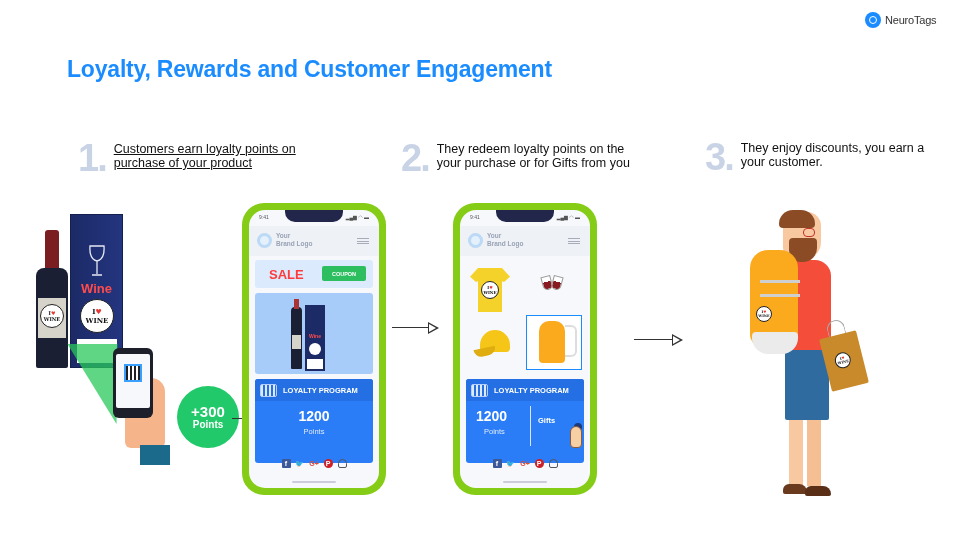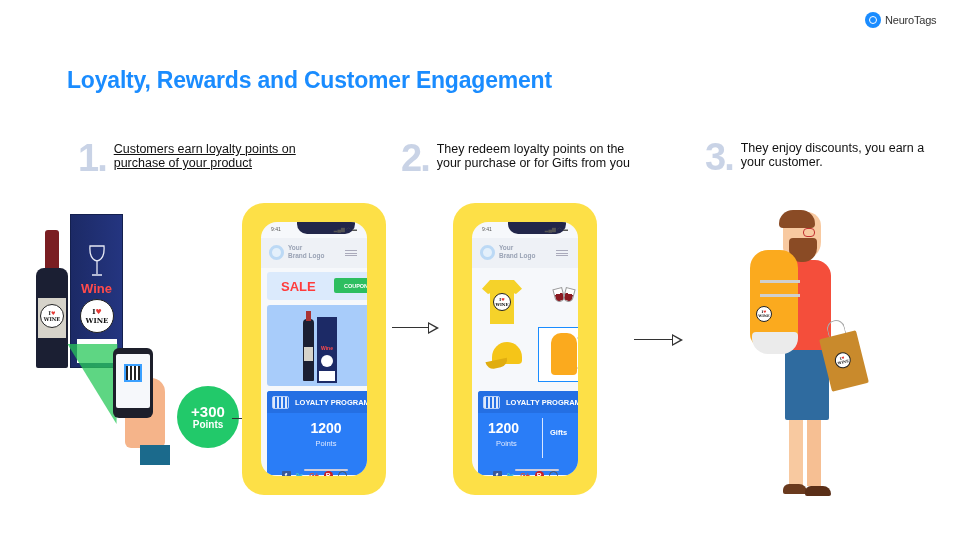--- a/index.html
+++ b/index.html
@@ -4,21 +4,21 @@
 <style>
   * { box-sizing: border-box; margin: 0; padding: 0; }
   html, body { width: 960px; height: 540px; background: #ffffff; overflow: hidden; }
   body { position: relative; font-family: "Liberation Sans", "DejaVu Sans", sans-serif; color: #1a1a1a; }
 
   .brand { position: absolute; left: 865px; top: 12px; display: flex; align-items: center; gap: 4px; }
   .brand-logo { width: 16px; height: 16px; border-radius: 50%; background: #1a8cff; position: relative; }
   .brand-logo::after { content: ""; position: absolute; left: 4px; top: 4px; width: 6px; height: 6px; border: 1.5px solid #fff; border-radius: 50%; }
   .brand-name { font-size: 11px; color: #333; letter-spacing: -0.2px; }
 
-  .page-title { position: absolute; left: 67px; top: 67px; font-size: 23px; font-weight: bold; color: #1a8cff; letter-spacing: -0.2px; }
+  .page-title { position: absolute; left: 67px; top: 56px; font-size: 23px; font-weight: bold; color: #1a8cff; letter-spacing: -0.2px; }
 
   .step { position: absolute; display: flex; gap: 8px; }
   .step-num { font-size: 38px; font-weight: bold; color: #c9d3e6; line-height: 36px; letter-spacing: -2px; }
   .step-text { font-size: 12.5px; line-height: 14px; color: #111; padding-top: 2px; }
   .step-1 { left: 78px; top: 140px; }
   .step-1 .step-text { width: 200px; text-decoration: underline; }
   .step-2 { left: 401px; top: 140px; }
   .step-2 .step-text { width: 215px; }
   .step-3 { left: 705px; top: 139px; }
   .step-3 .step-text { width: 210px; }
@@ -47,21 +47,21 @@
   .points-bubble { position: absolute; left: 177px; top: 386px; width: 62px; height: 62px; border-radius: 50%; background: #22c96a; color: #fff; display: flex; flex-direction: column; align-items: center; justify-content: center; }
   .points-bubble .amt { font-size: 15px; font-weight: bold; line-height: 15px; }
   .points-bubble .lbl { font-size: 10px; font-weight: bold; line-height: 11px; }
 
   .arrow { position: absolute; height: 12px; }
   .arrow .line { position: absolute; left: 0; top: 5px; height: 1px; background: #333; }
   .arrow .head { position: absolute; top: 0; width: 0; height: 0; border-top: 6px solid transparent; border-bottom: 6px solid transparent; border-left: 11px solid #333; }
   .arrow .head::after { content: ""; position: absolute; left: -10px; top: -4px; border-top: 4px solid transparent; border-bottom: 4px solid transparent; border-left: 7px solid #fff; }
 
   
-  .phone { position: absolute; top: 203px; width: 144px; height: 292px; background: #fde047; border-radius: 22px; padding: 19px; }
+  .phone { position: absolute; top: 203px; width: 144px; height: 292px; background: #84cc16; border-radius: 22px; padding: 7px; }
   .phone-1 { left: 242px; }
   .phone-2 { left: 453px; }
   .phone .screen { position: relative; width: 100%; height: 100%; background: #f6f8fb; border-radius: 16px; overflow: hidden; }
   .notch { position: absolute; left: 36px; top: 0; width: 58px; height: 12px; background: #22264a; border-radius: 0 0 10px 10px; }
   .status-time { position: absolute; left: 10px; top: 4px; font-size: 5px; color: #555; }
   .status-icons { position: absolute; right: 10px; top: 4px; font-size: 5px; color: #555; }
   .app-header { position: absolute; left: 0; top: 16px; width: 100%; height: 30px; background: #eef1f6; }
   .brand-circle { position: absolute; left: 8px; top: 7px; width: 15px; height: 15px; border-radius: 50%; border: 3px solid #bcd9f5; background: #e4f0fb; }
   .brand-text { position: absolute; left: 27px; top: 6px; font-size: 6.5px; line-height: 8px; color: #9aa3b5; font-weight: bold; }
   .menu-icon { position: absolute; right: 10px; top: 12px; width: 12px; height: 6px; border-top: 1.5px solid #aab; border-bottom: 1.5px solid #aab; }

